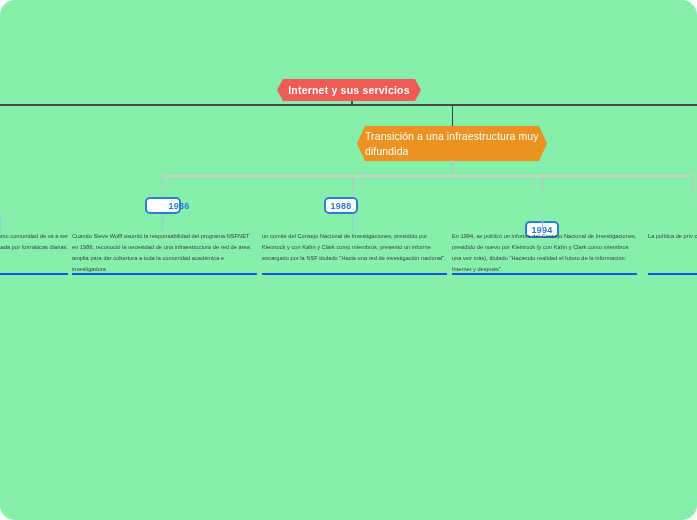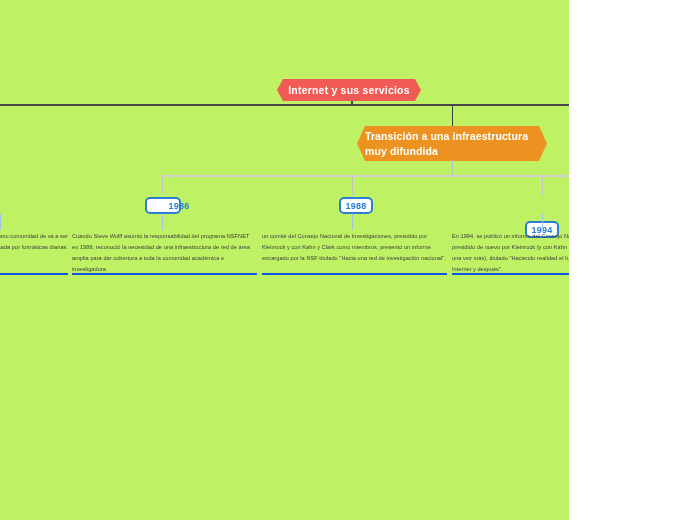--- a/index.html
+++ b/index.html
@@ -6,24 +6,25 @@
     margin: 0;
     padding: 0;
     background: #ffffff;
   }
   body {
     font-family: "Liberation Sans", sans-serif;
     -webkit-font-smoothing: antialiased;
   }
   #canvas {
     position: relative;
-    width: 569px;
+    width: 697px;
     height: 520px;
     overflow: hidden;
-    background: #bef264;
+    background: #86efac;
+    border-radius: 15px;
   }
 
   
   .line-h-root {
     position: absolute;
     left: 0px;
     top: 104px;
     width: 697px;
     height: 2px;
     background: #494949;
@@ -113,21 +114,21 @@
     background: #eb9221;
     clip-path: polygon(8px 0, calc(100% - 8px) 0, 100% 50%, calc(100% - 8px) 100%, 8px 100%, 0 50%);
     display: flex;
     align-items: center;
     padding-left: 8px;
     box-sizing: border-box;
   }
   .node-orange .label {
     color: #ffffff;
     font-size: 10.5px;
-    font-weight: bold;
+    font-weight: normal;
     line-height: 1.35;
     letter-spacing: 0.1px;
   }
 
   
   .badge {
     position: absolute;
     top: 197px;
     width: 34px;
     height: 17px;
@@ -139,21 +140,21 @@
     justify-content: center;
     box-sizing: border-box;
   }
   .badge .label {
     color: #2a7fd4;
     font-size: 9px;
     font-weight: bold;
     letter-spacing: 0.2px;
   }
   .badge.b1 { left: 145px; padding-left: 32px; }
-  .badge.b2 { left: 339px; }
+  .badge.b2 { left: 324px; }
   .badge.b3 { left: 525px; margin-top: 24px; }
 
   
   .tblock {
     position: absolute;
     top: 231px;
     box-sizing: border-box;
   }
   .tblock p {
     margin: 0;

